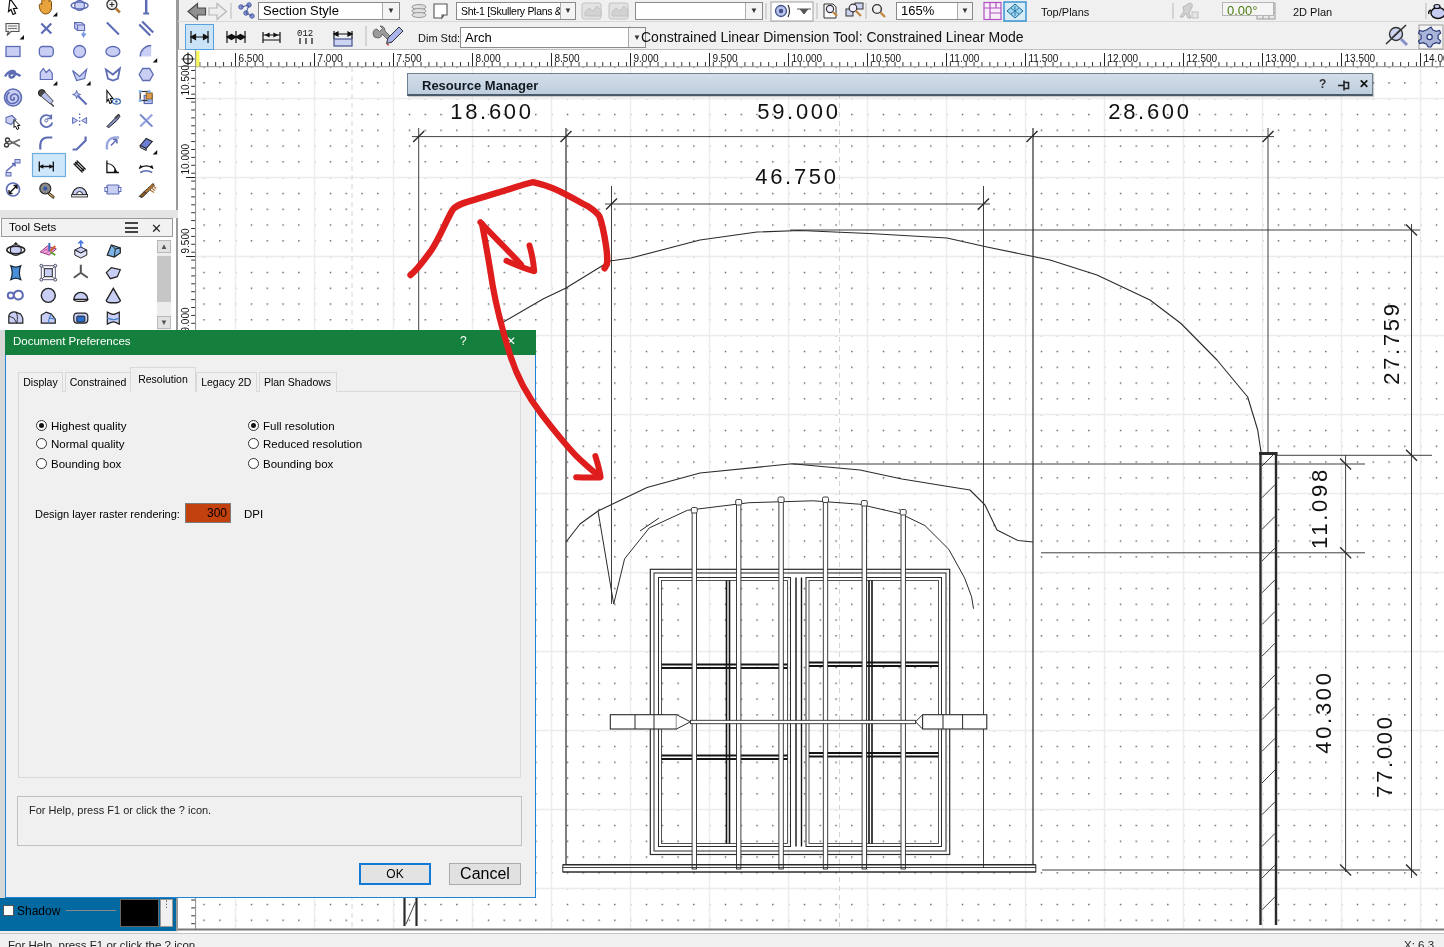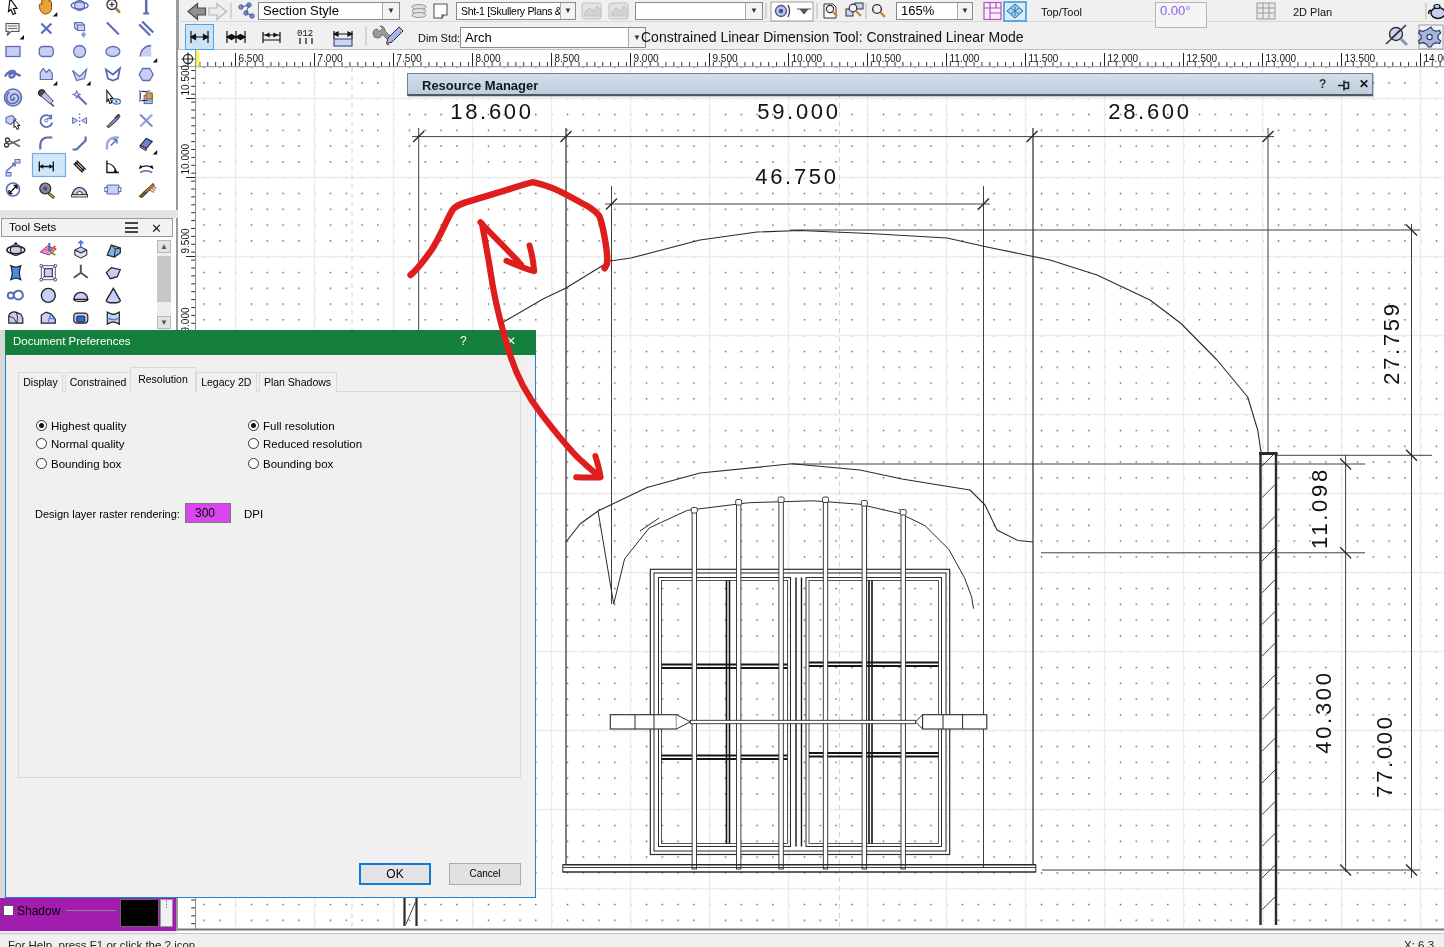--- a/index.html
+++ b/index.html
@@ -252,22 +252,22 @@
       <ellipse cx="1437" cy="6.5" rx="3" ry="2" fill="#c6ccf1" stroke="#111" stroke-width="1.2"></ellipse>
       <path d="M1431,10 q-3,1 -2,4" fill="none" stroke="#111" stroke-width="1.4"></path>
     </g>
   </svg>
 <div class="combo" style="left:258px;top:2px;width:142px;height:18px">Section Style<span class="da">▼</span></div>
 <div class="combo" style="left:456px;top:2px;width:120px;height:18px;padding-right:29px;font-size:10.5px;letter-spacing:-0.3px">Sht-1 [Skullery Plans &amp; I<span class="da" style="width:15px;letter-spacing:0">▼</span></div>
 <div class="combo" style="left:635px;top:2px;width:128px;height:18px">
     <span class="da">▼</span>
   </div>
 <div class="combo" style="left:896px;top:2px;width:77px;height:18px">165%<span class="da" style="width:15px">▼</span></div>
-<div class="tbtext" style="left:1041px;top:5px">Top/Tool</div>
-<div class="combo" style="left:1155px;top:2px;width:52px;height:26px;background:#f5f5f5;color:#8b5cf6;border-color:#b5b5b5">0.00°</div>
+<div class="tbtext" style="left:1041px;top:5px">Top/Plans</div>
+<div class="combo" style="left:1222px;top:2px;width:52px;height:14px;background:#f5f5f5;color:#4d7c0f;border-color:#b5b5b5">0.00°</div>
 <div class="tbtext" style="left:1293px;top:5px">2D Plan</div>
 <div class="abs" style="left:185px;top:24px;width:29px;height:26px;background:#cbe3f7;border:1px solid #58a0dd;z-index:10"></div>
 <svg class="abs" style="left:178px;top:22px;z-index:11" width="1266" height="28" viewBox="178 22 1266 28">
     <g stroke="#111" fill="none" stroke-width="1.2">
       <path d="M191,31 v12 M208,31 v12 M191,37 h17"></path>
       <path d="M191,37 l4.5,-2.5 v5 Z M208,37 l-4.5,-2.5 v5 Z" fill="#111"></path>
       <path d="M227,31 v12 M236,31 v12 M245,31 v12 M227,37 h18"></path>
       <path d="M227,37 l4,-2.2 v4.4 Z M236,37 l-4,-2.2 v4.4 Z M236,37 l4,-2.2 v4.4 Z M245,37 l-4,-2.2 v4.4 Z" fill="#111"></path>
       <path d="M263,32 v11 M280,32 v11 M263,35 h17 M263,40 h17"></path>
       <path d="M266,35 l3,-1.6 v3.2 Z M277,35 l-3,-1.6 v3.2 Z" fill="#111"></path>
@@ -604,26 +604,29 @@
     <div class="rlabel" style="left:45px;top:107px">Normal quality</div>
     <div class="radio" style="left:30px;top:127px"></div>
     <div class="rlabel" style="left:45px;top:127px">Bounding box</div>
     <div class="radio on" style="left:242px;top:88.5px"></div>
     <div class="rlabel" style="left:257px;top:88.5px">Full resolution</div>
     <div class="radio" style="left:242px;top:107px"></div>
     <div class="rlabel" style="left:257px;top:107px">Reduced resolution</div>
     <div class="radio" style="left:242px;top:127px"></div>
     <div class="rlabel" style="left:257px;top:127px">Bounding box</div>
     <div class="rlabel" style="left:29px;top:177px;font-size:11px">Design layer raster rendering:</div>
-    <div class="abs" style="left:179px;top:172px;width:46px;height:20px;background:#d946ef;border:1px solid #7a7a7a;font-size:12px;line-height:18px;padding-left:9px">300</div>
+    <div class="abs" style="left:179px;top:172px;width:46px;height:20px;background:#c2410c;border:1px solid #7a7a7a;font-size:12px;line-height:18px;padding-left:21px">300</div>
     <div class="rlabel" style="left:238px;top:177px">DPI</div>
+    <div class="abs" style="left:11px;top:465px;width:505px;height:50px;border:1px solid #c0c0c0;font-size:11px;color:#222">
+      <span style="position:absolute;left:11px;top:7px">For Help, press F1 or click the ? icon.</span>
+    </div>
     <div class="abs" style="left:353px;top:532px;width:72px;height:22px;background:#e3e3e3;border:2px solid #0f7bd7;text-align:center;font-size:12px;line-height:18px">OK</div>
-    <div class="abs" style="left:443px;top:532px;width:72px;height:22px;background:#e1e1e1;border:1px solid #aaaaaa;text-align:center;font-size:10px;line-height:20px">Cancel</div>
+    <div class="abs" style="left:443px;top:532px;width:72px;height:22px;background:#e1e1e1;border:1px solid #aaaaaa;text-align:center;font-size:16px;line-height:20px">Cancel</div>
   </div>
-<div class="abs" style="left:0;top:898px;width:178px;height:33px;background:#a21caf;border-right:2px solid #9a9a9a;z-index:30">
+<div class="abs" style="left:0;top:898px;width:178px;height:33px;background:#0369a1;border-right:2px solid #9a9a9a;z-index:30">
     <div class="abs" style="left:3px;top:7px;width:11px;height:11px;border:1px solid #555;background:#fff"></div>
     <div class="abs" style="left:17px;top:6px;font-size:12px">Shadow</div>
     <div class="abs" style="left:66px;top:12px;width:50px;height:1px;background:#888"></div>
     <div class="abs" style="left:120px;top:1px;width:39px;height:28px;background:#000;border:1px solid #666"></div>
     <div class="abs" style="left:160px;top:1px;width:13px;height:28px;background:#f0f0f0;border:1px solid #999;text-align:center;font-size:9px;line-height:9px;color:#333">⋮</div>
   </div>
 <div class="abs" style="left:0;top:933px;width:1444px;height:14px;background:#f0f0f0;border-top:1px solid #c5c5c5;z-index:35">
     <span style="position:absolute;left:8px;top:5px;font-size:11.5px;color:#222">For Help, press F1 or click the ? icon</span>
     <span style="position:absolute;left:1404px;top:5px;font-size:11.5px;color:#222">X: 6.3</span>
   </div>

